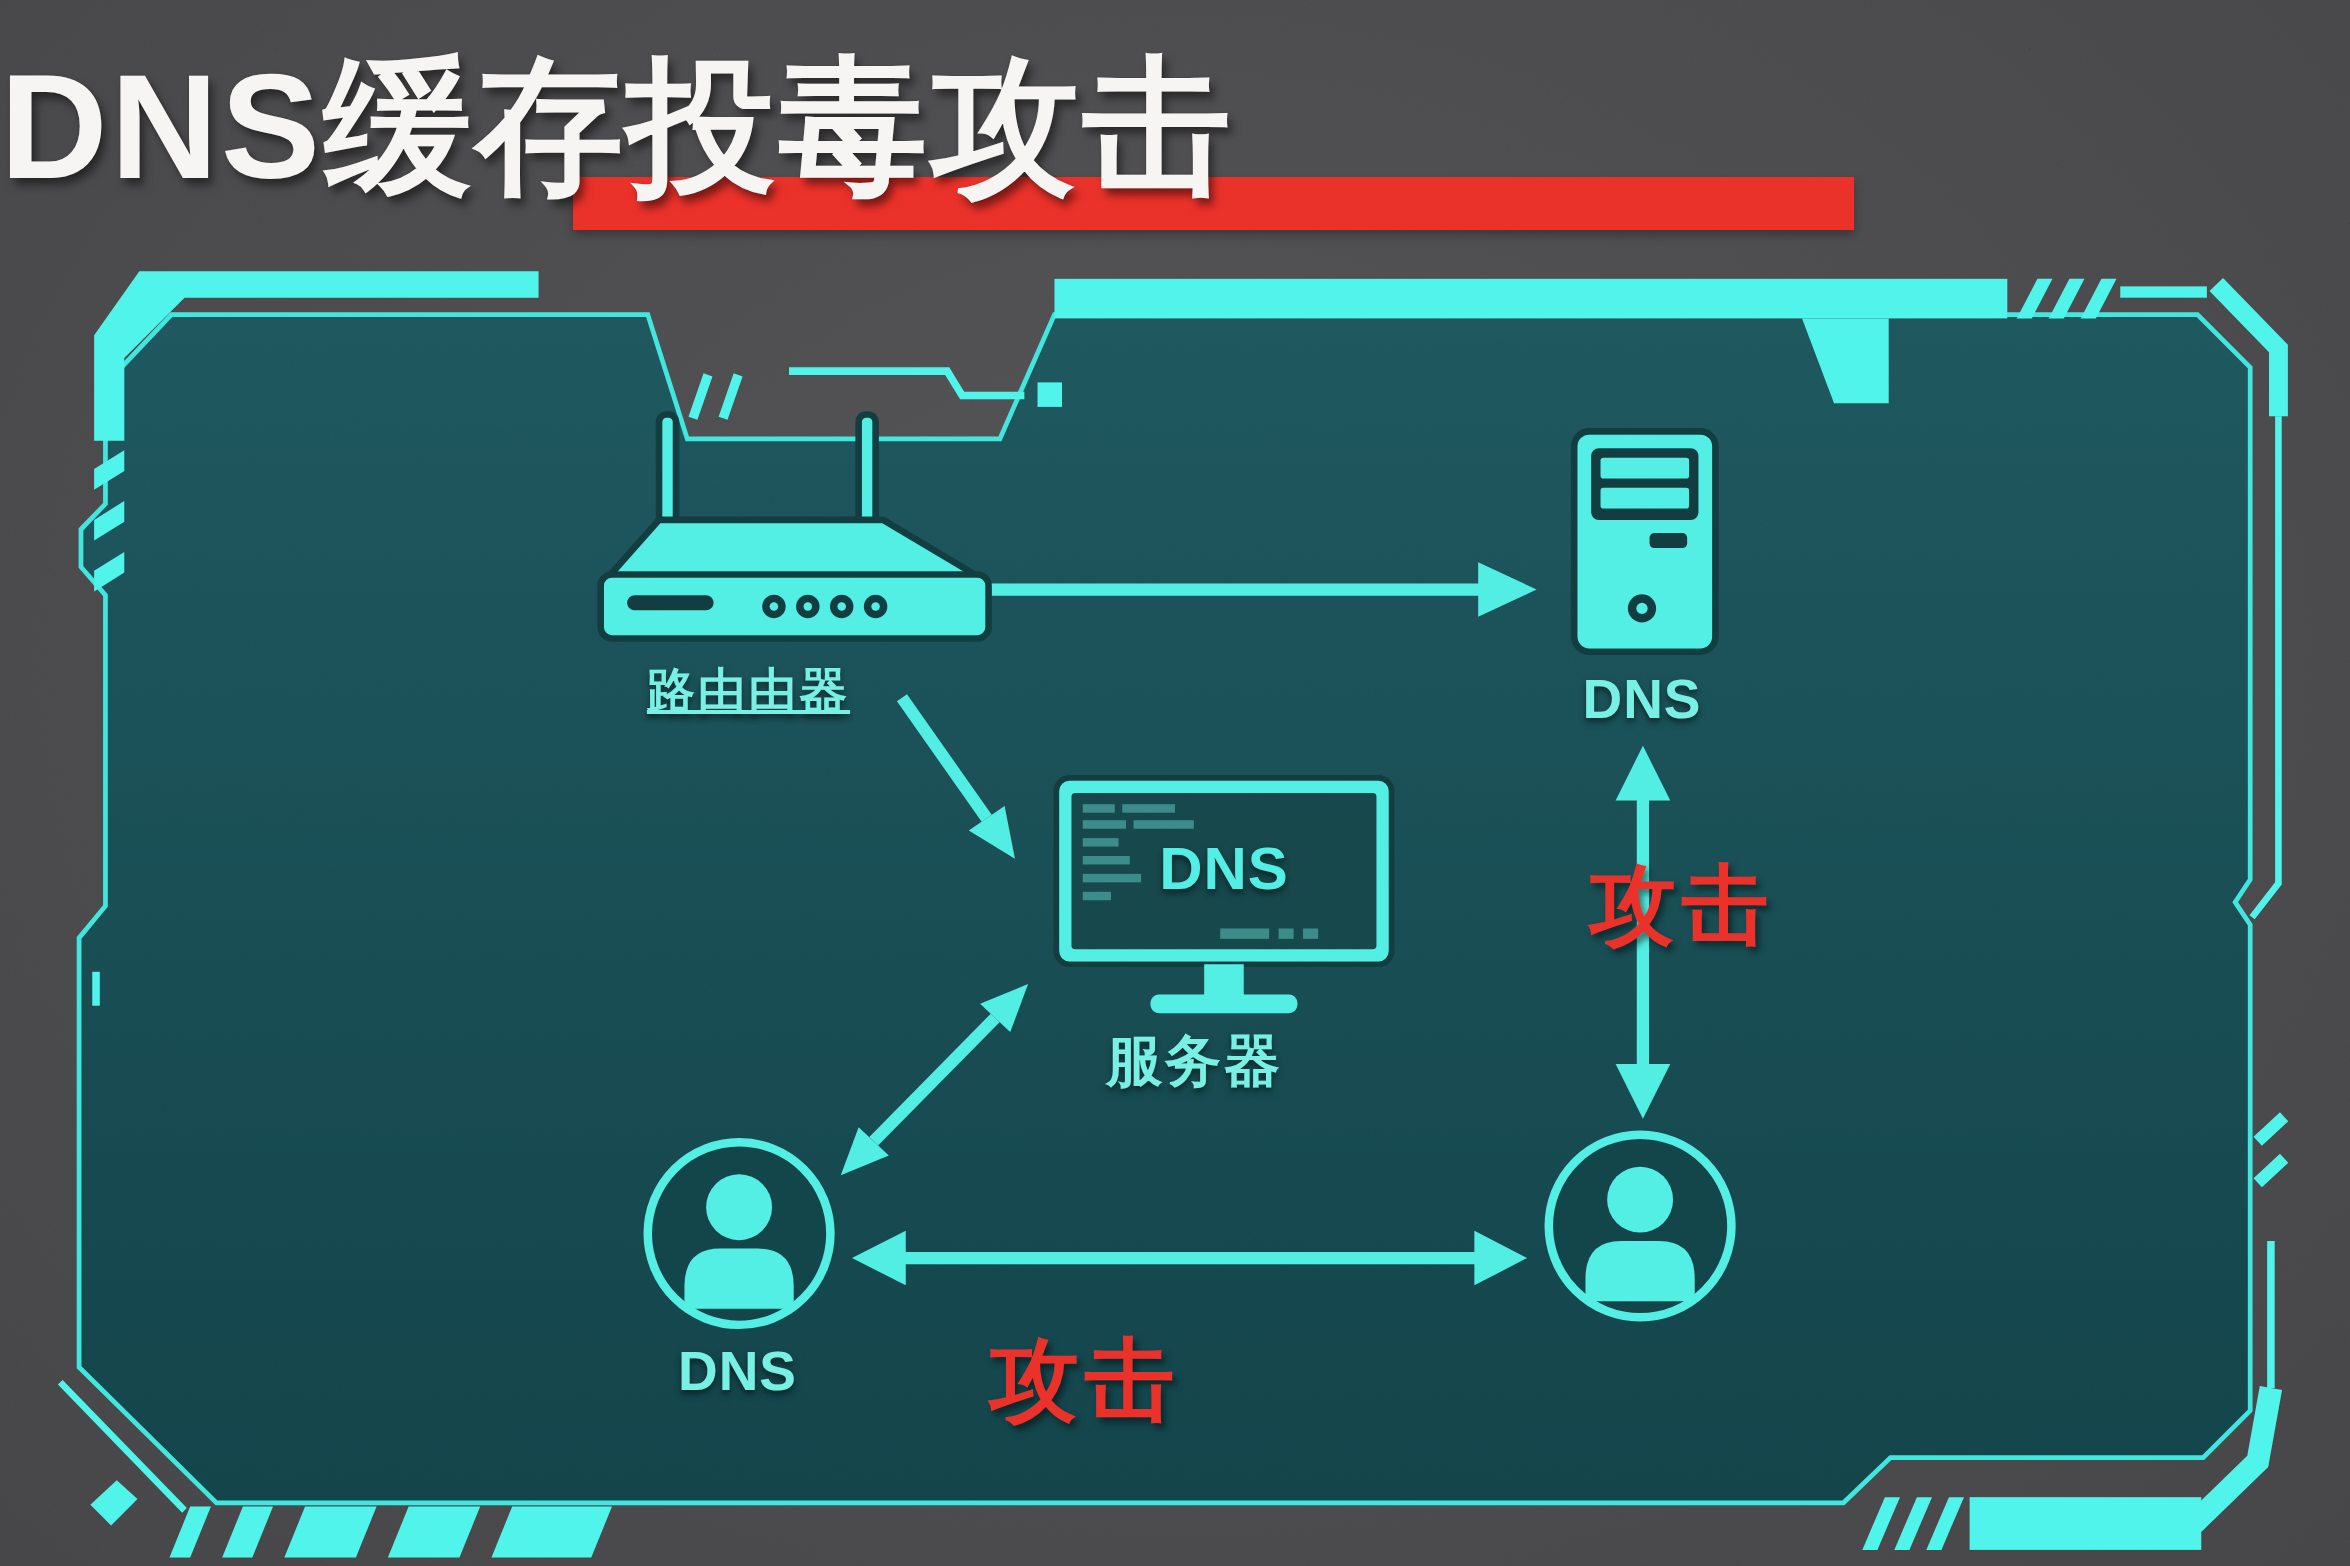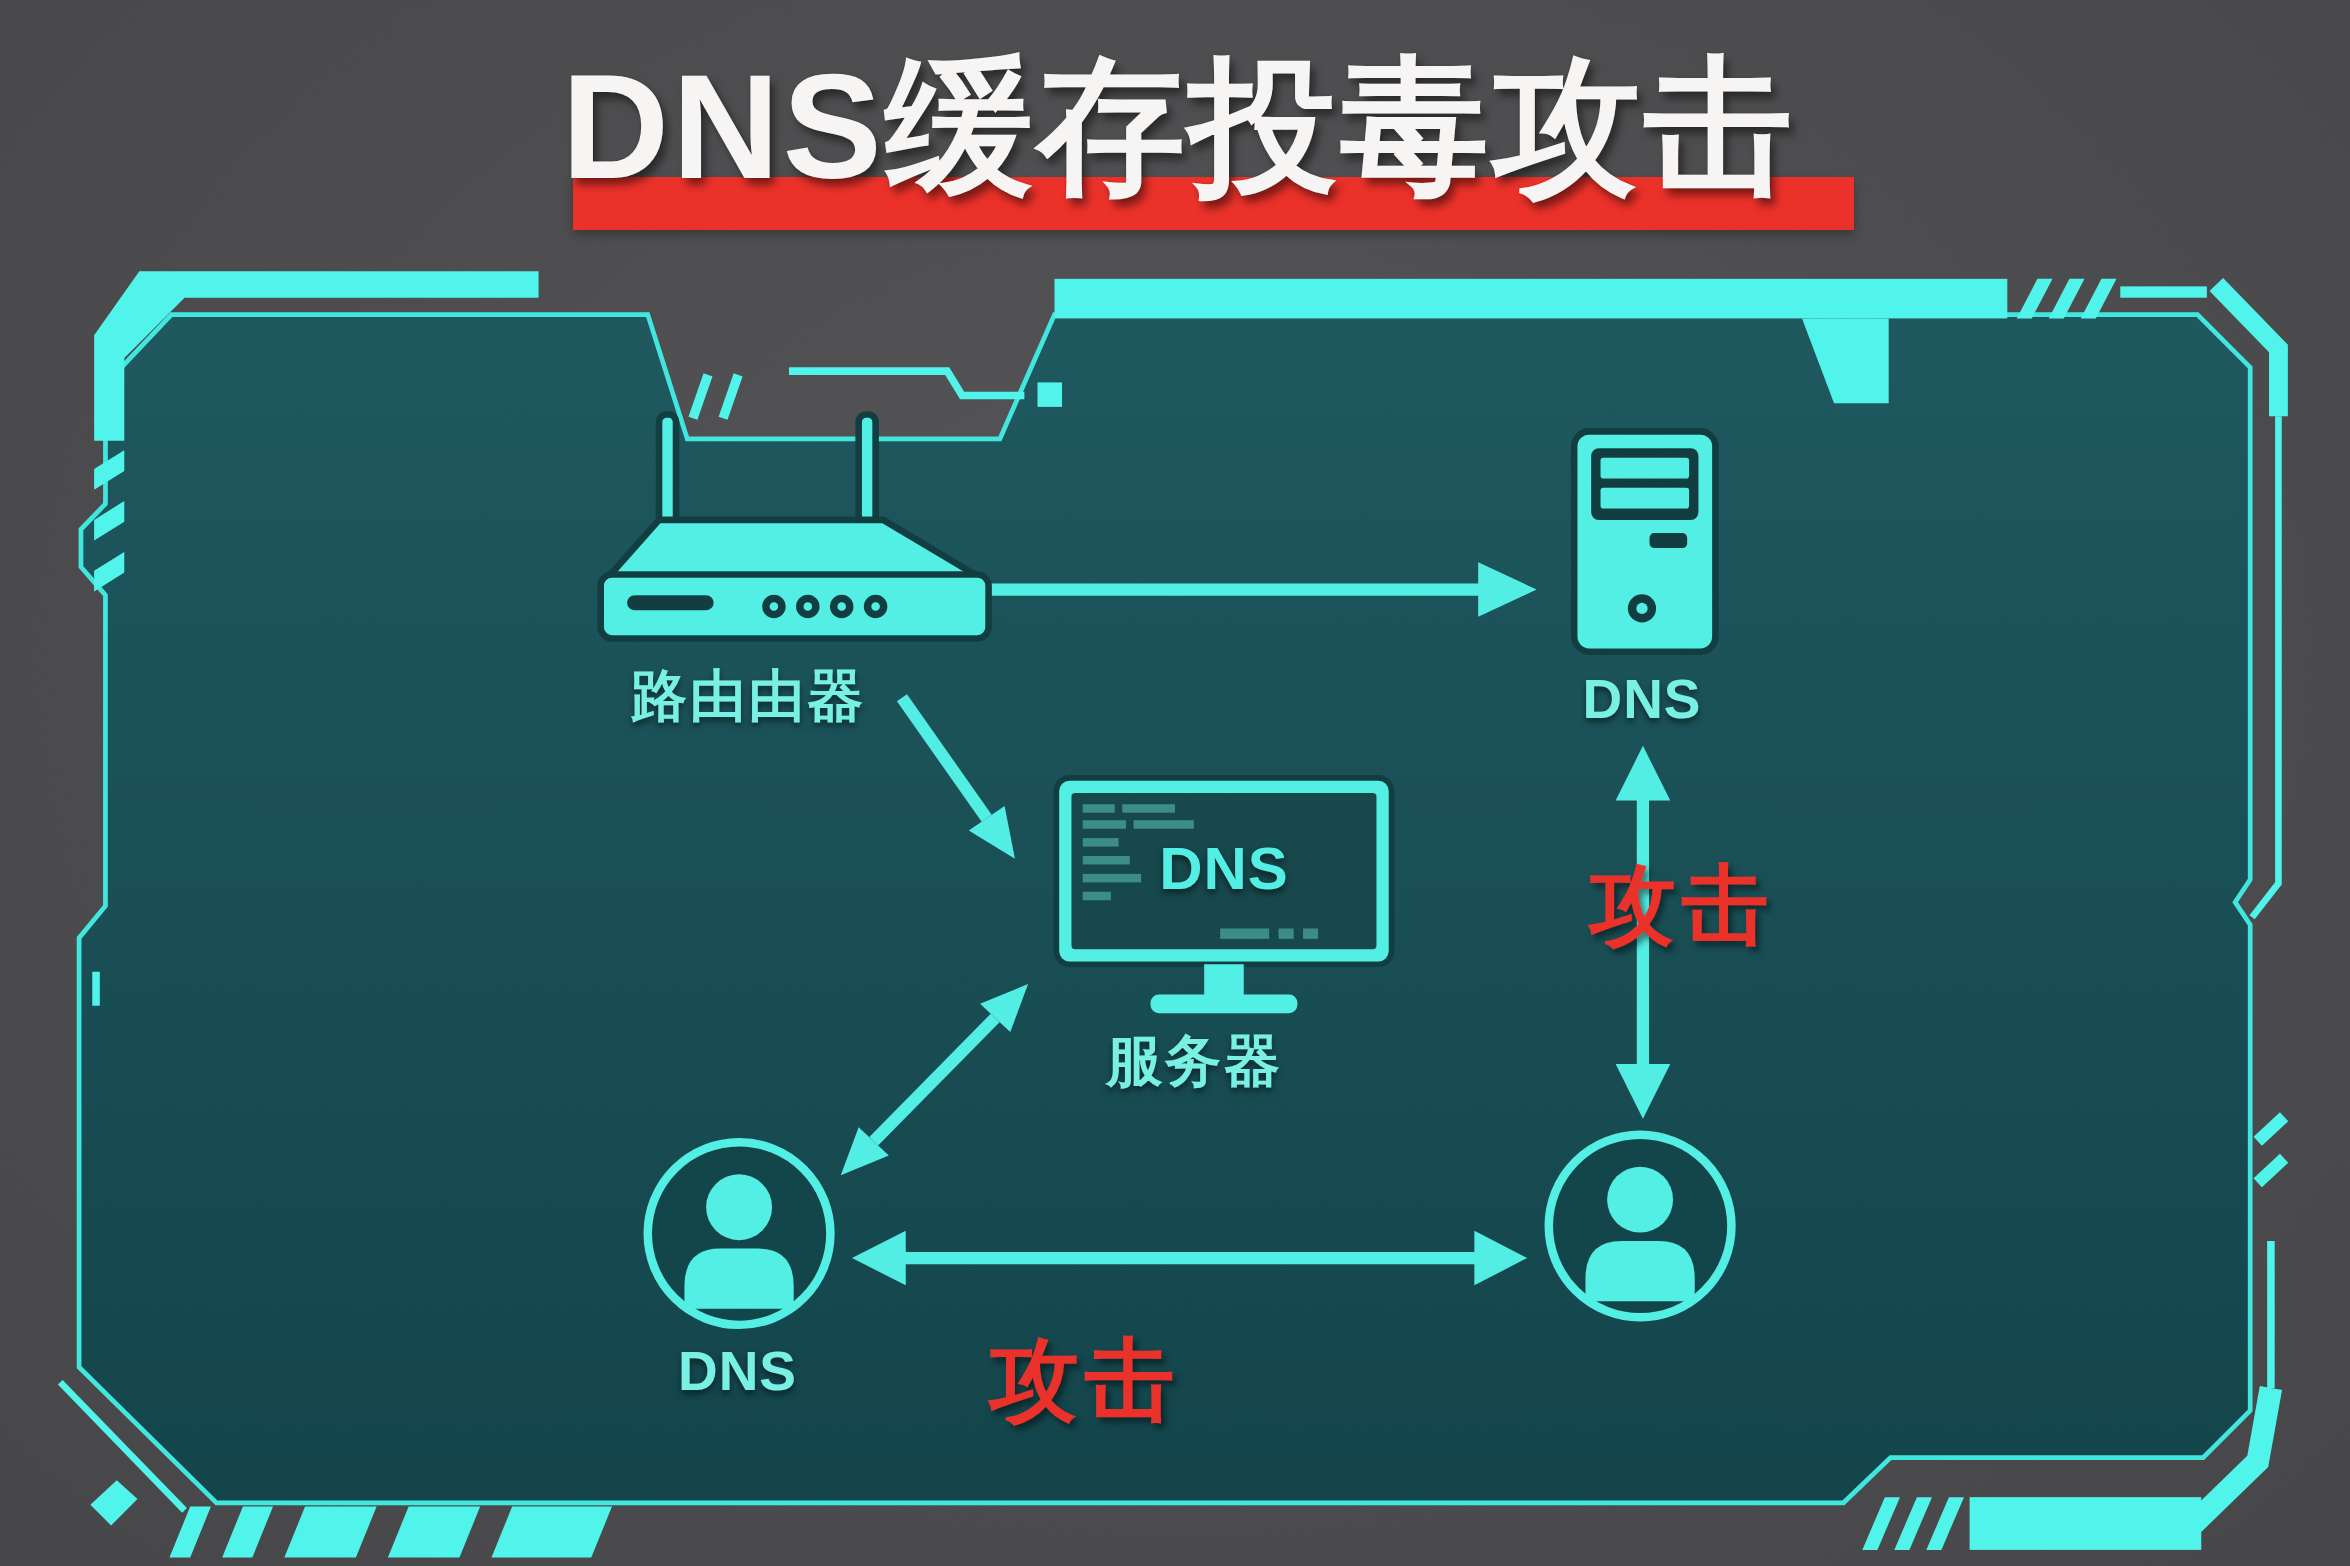--- a/index.html
+++ b/index.html
@@ -9,32 +9,31 @@
     font-family:"Liberation Sans","DejaVu Sans",sans-serif;
   }
   #stage *{box-sizing:border-box;}
   .abs{position:absolute;}
   
   .title-bar{
     left:573px;top:177px;width:1281px;height:53px;
     background:#e8211b;box-shadow:0 5.6px 9.4px rgba(0,0,0,.35);
   }
   .title-text{
-    left:0;top:34px;width:2350px;text-align:center;
+    left:0;top:34px;width:2350px;
     font-size:149px;font-weight:800;color:#f4f3f1;letter-spacing:2.8px;line-height:1.25;
     text-shadow:4.7px 6.6px 8.5px rgba(0,0,0,.55), 0 0 1.9px rgba(0,0,0,.25);
     white-space:nowrap;
-    padding-left:7px;
   }
   
   .lbl{
     color:#66efe0;font-weight:800;text-align:center;white-space:nowrap;
     text-shadow:0 3.8px 6.6px rgba(0,0,0,.6);letter-spacing:2.8px;
   }
-  .lbl-router{left:560px;top:659px;width:377px;font-size:56px;}
+  .lbl-router{left:560px;top:659px;width:377px;font-size:48px;text-decoration:underline;}
   .lbl-tower{left:1501px;top:667px;width:282px;font-size:55px;letter-spacing:0.9px;}
   .lbl-screen{left:1083px;top:834px;width:282px;font-size:60px;letter-spacing:0.9px;color:#41ecdf;}
   .lbl-server{left:1006px;top:1024px;width:377px;font-size:56px;}
   .lbl-dnsperson{left:549px;top:1339px;width:377px;font-size:55px;letter-spacing:0.9px;}
   .lbl-attacker{left:1467px;top:1333px;width:377px;font-size:53px;}
   
   .attack{
     color:#e8211b;font-weight:800;text-align:left;white-space:nowrap;
     text-shadow:3.8px 4.7px 6.6px rgba(0,0,0,.55);letter-spacing:5.6px;
   }

